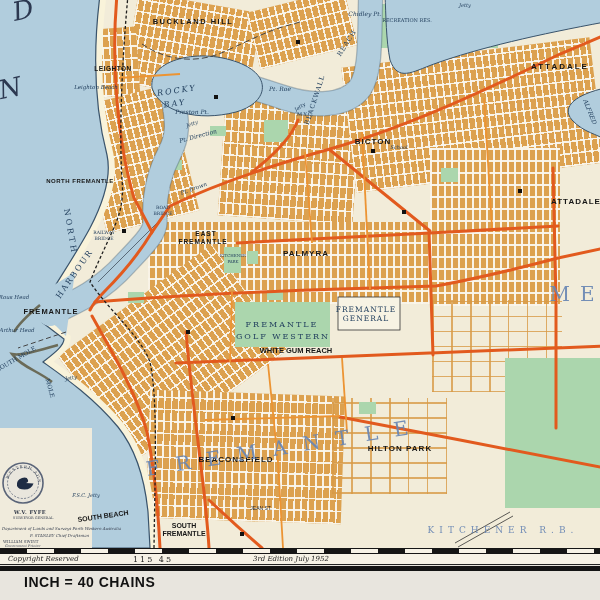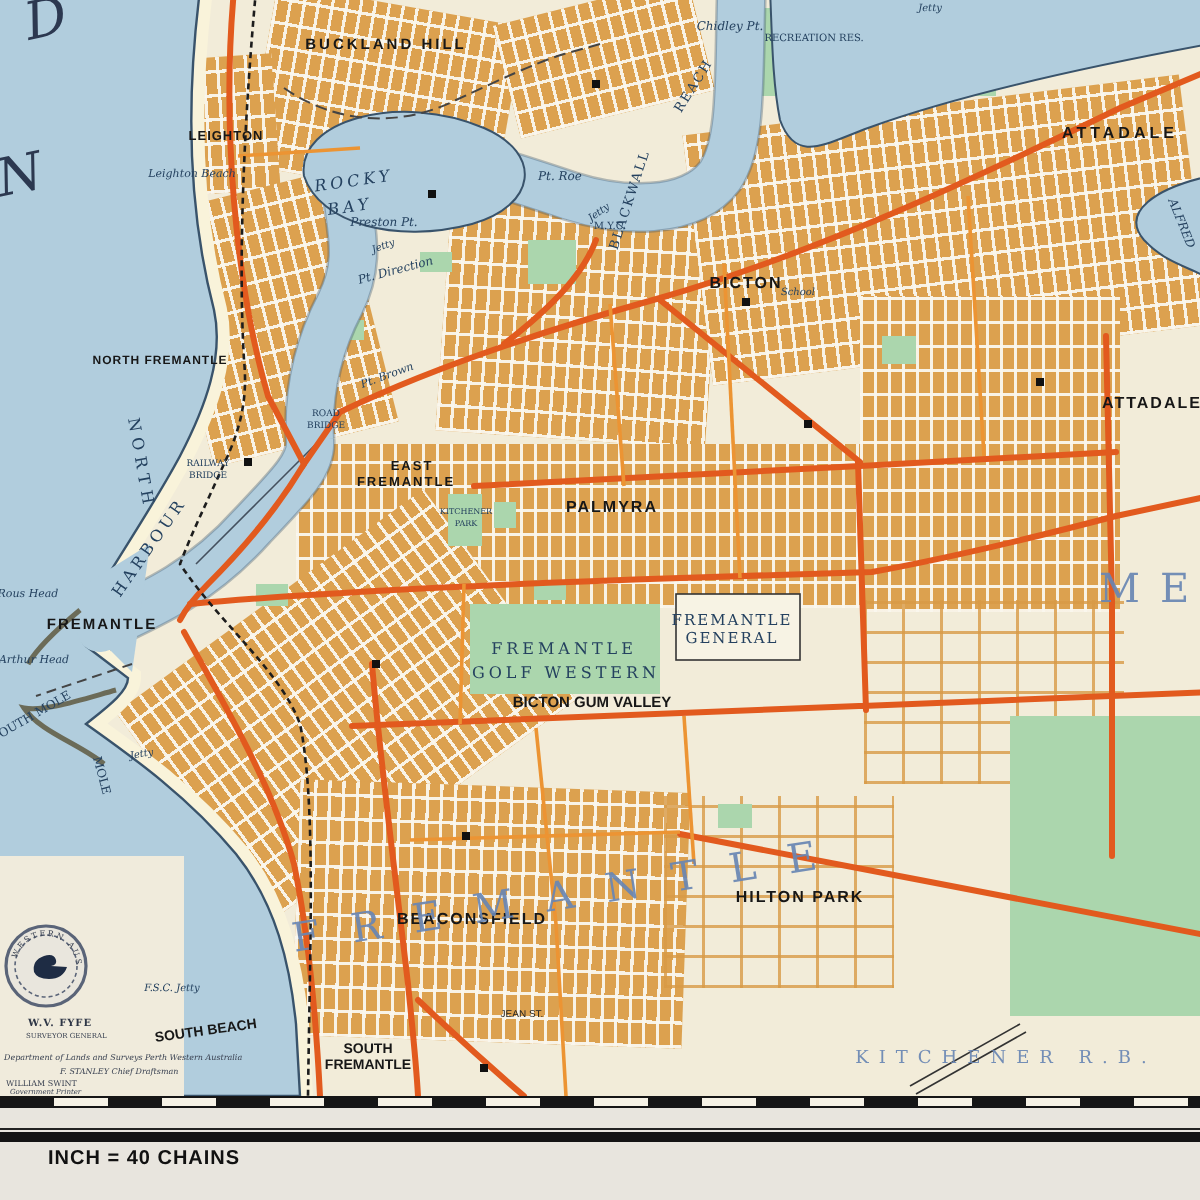--- a/index.html
+++ b/index.html
@@ -26,21 +26,21 @@
   .lblue{font-family:"DejaVu Serif",serif;color:rgba(104,134,179,.92);}
   
   .checker{position:absolute;left:0;top:548px;width:600px;height:6px;
      background:repeating-linear-gradient(90deg,#161616 0 27px,#f6f2e6 27px 54px);
      border-top:1px solid #161616;border-bottom:1px solid #161616;box-sizing:border-box;}
   .strip{position:absolute;left:0;top:554px;width:600px;height:10px;background:#f6f2e6;}
   .strip span{position:absolute;top:1px;font-family:"DejaVu Serif",serif;color:#1d1d1d;}
   .neat1{position:absolute;left:0;top:564px;width:600px;height:1px;background:#222;}
   .neat2{position:absolute;left:0;top:566px;width:600px;height:5px;background:#141414;}
   .paper{position:absolute;left:0;top:571px;width:600px;height:29px;background:#e8e5de;}
-  #scale-note{position:absolute;left:2px;top:574px;font-weight:bold;font-size:10px;
+  #scale-note{position:absolute;left:2px;top:574px;font-weight:bold;font-size:14px;
      letter-spacing:.5px;color:#111;font-family:"Liberation Sans",sans-serif;padding-left:22px;}
   
   #credits{position:absolute;left:0;top:460px;width:160px;height:88px;font-family:"DejaVu Serif",serif;color:#3a4252;}
   #credits .cl{position:absolute;white-space:nowrap;}
   #seal{position:absolute;left:8px;top:6px;}
 </style>
 </head>
 <body>
 <div id="stage">
 
@@ -187,21 +187,21 @@
         <div class="lab lb" style="left: 576px; top: 202px; font-size: 8px; letter-spacing: 1px; transform: translate(-50%, -50%) rotate(0deg);">ATTADALE</div>
         <div class="lab lblue" style="left: 577px; top: 294px; font-size: 20px; letter-spacing: 10px; transform: translate(-50%, -50%) rotate(0deg);">ME</div>
         <div class="lab lb" style="left: 51px; top: 312px; font-size: 7.5px; letter-spacing: 1px; transform: translate(-50%, -50%) rotate(0deg);">FREMANTLE</div>
         <div class="lab li" style="left: 14px; top: 298px; font-size: 5.5px; transform: translate(-50%, -50%) rotate(0deg);">Rous Head</div>
         <div class="lab li" style="left: 17px; top: 331px; font-size: 5.5px; transform: translate(-50%, -50%) rotate(0deg);">Arthur Head</div>
         <div class="lab ls" style="left: 16px; top: 359px; font-size: 6px; transform: translate(-50%, -50%) rotate(-30deg);">SOUTH MOLE</div>
         <div class="lab ls" style="left: 50px; top: 388px; font-size: 6px; transform: translate(-50%, -50%) rotate(75deg);">MOLE</div>
         <div class="lab li" style="left: 71px; top: 378px; font-size: 5px; transform: translate(-50%, -50%) rotate(-10deg);">Jetty</div>
         <div class="lab ls" style="left: 282px; top: 325px; font-size: 8px; letter-spacing: 2px; transform: translate(-50%, -50%) rotate(0deg);">FREMANTLE</div>
         <div class="lab ls" style="left: 283px; top: 337px; font-size: 8px; letter-spacing: 2px; transform: translate(-50%, -50%) rotate(0deg);">GOLF WESTERN</div>
-        <div class="lab lb" style="left: 296px; top: 351px; font-size: 7.5px; transform: translate(-50%, -50%) rotate(0deg);">BICTON GUM VALLEY</div>
+        <div class="lab lb" style="left: 296px; top: 351px; font-size: 7.5px; transform: translate(-50%, -50%) rotate(0deg);">WHITE GUM REACH</div>
         <div class="lab ls" style="left: 366px; top: 310px; font-size: 7.5px; letter-spacing: 1px; transform: translate(-50%, -50%) rotate(0deg);">FREMANTLE</div>
         <div class="lab ls" style="left: 366px; top: 319px; font-size: 7.5px; letter-spacing: 1px; transform: translate(-50%, -50%) rotate(0deg);">GENERAL</div>
         <div class="lab lb" style="left: 236px; top: 460px; font-size: 8px; letter-spacing: 1px; transform: translate(-50%, -50%) rotate(0deg);">BEACONSFIELD</div>
         <div class="lab lb" style="left: 400px; top: 449px; font-size: 8px; letter-spacing: 1px; transform: translate(-50%, -50%) rotate(0deg); text-align: center;">HILTON PARK</div>
         <div class="lab lblue" style="left: 285px; top: 447px; font-size: 20px; letter-spacing: 16px; transform: translate(-50%, -50%) rotate(-9deg);">FREMANTLE</div>
         <div class="lab li" style="left: 86px; top: 495px; font-size: 5px; transform: translate(-50%, -50%) rotate(0deg);">F.S.C. Jetty</div>
         <div class="lab lb" style="left: 103px; top: 516px; font-size: 7px; transform: translate(-50%, -50%) rotate(-8deg);">SOUTH BEACH</div>
         <div class="lab lt" style="left: 261px; top: 508px; font-size: 5px; transform: translate(-50%, -50%) rotate(0deg);">JEAN ST.</div>
         <div class="lab lb" style="left: 184px; top: 525px; font-size: 7px; transform: translate(-50%, -50%) rotate(0deg);">SOUTH</div>
         <div class="lab lb" style="left: 184px; top: 533px; font-size: 7px; transform: translate(-50%, -50%) rotate(0deg);">FREMANTLE</div>
@@ -221,18 +221,23 @@
     <div class="cl" style="left:14px;top:49px;font-size:5px;font-weight:bold;letter-spacing:.5px;color:#2e3646;">W.V. FYFE</div>
     <div class="cl" style="left:13px;top:56px;font-size:3.5px;">SURVEYOR GENERAL</div>
     <div class="cl" style="left:2px;top:66px;font-size:4px;font-style:italic;">Department of Lands and Surveys Perth Western Australia</div>
     <div class="cl" style="left:30px;top:73px;font-size:4px;font-style:italic;">F. STANLEY  Chief Draftsman</div>
     <div class="cl" style="left:3px;top:79px;font-size:4px;">WILLIAM SWINT</div>
     <div class="cl" style="left:5px;top:84px;font-size:3.5px;font-style:italic;">Government Printer</div>
   </div>
 </div>
 
 <div class="checker"></div>
+<div class="strip">
+  <span style="left:8px;font-style:italic;font-size:7px;">Copyright Reserved</span>
+  <span style="left:133px;font-size:8px;letter-spacing:2px;">115 45</span>
+  <span style="left:253px;font-style:italic;font-size:7px;">3rd Edition  July 1952</span>
+</div>
 <div class="neat1"></div>
 <div class="neat2"></div>
 <div class="paper"></div>
 <div id="scale-note">INCH = 40 CHAINS</div>
 
 </div>
 
 </body></html>

